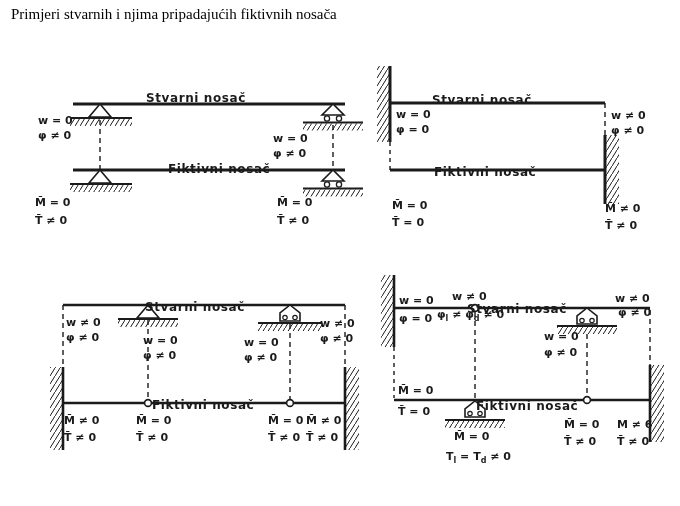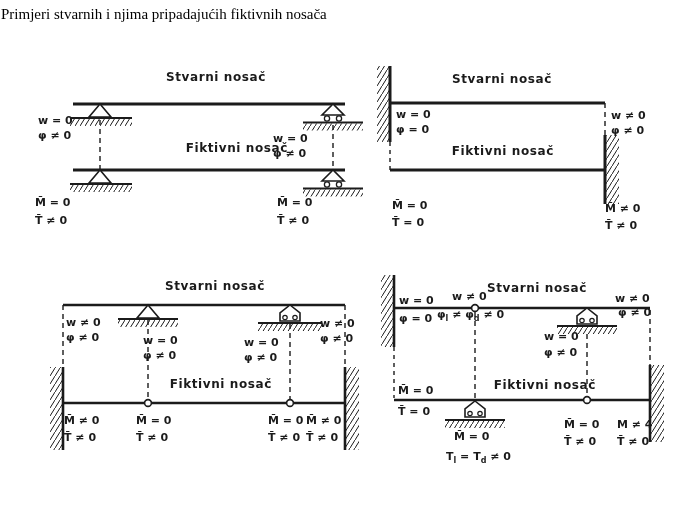--- a/index.html
+++ b/index.html
@@ -1,22 +1,22 @@
 <!DOCTYPE html>
 <html><head>
 <meta charset="utf-8">
 <style>
   html,body{margin:0;padding:0;background:#fff;}
   .page{position:relative;width:680px;height:506px;background:#ffffff;overflow:hidden;
         font-family:"DejaVu Sans",sans-serif;color:#1b1b1b;}
-  .title{position:absolute;left:1px;top:6px;font:15px "Liberation Serif",serif;color:#000;white-space:nowrap;}
+  .title{position:absolute;left:11px;top:6px;font:15px "Liberation Serif",serif;color:#000;white-space:nowrap;}
   .quad{position:absolute;}
   .quad svg{position:absolute;left:0;top:0;}
   .cap{position:absolute;font:bold 12px "DejaVu Sans",sans-serif;letter-spacing:.6px;
-       text-align:right;white-space:nowrap;}
+       text-align:left;white-space:nowrap;margin-top:21px;}
   .lbl{position:absolute;font:bold 11px "DejaVu Sans",sans-serif;white-space:nowrap;}
   sub.sb{font-size:8px;line-height:0;}
   .stroke{stroke:#1b1b1b;}
 </style>
 </head>
 <body>
 
 <div class="page">
 
   <div class="title">Primjeri stvarnih i njima pripadajućih fiktivnih nosača</div>
@@ -232,17 +232,17 @@
     <div class="lbl" style="left:172px;top:58px">w = 0</div>
     <div class="lbl" style="left:172px;top:74px">φ ≠ 0</div>
     <div class="lbl" style="left:243px;top:20px">w ≠ 0</div>
     <div class="lbl" style="left:246px;top:34px">φ ≠ 0</div>
     <div class="lbl" style="left:26px;top:112px">M̄ = 0</div>
     <div class="lbl" style="left:26px;top:133px">T̄ = 0</div>
     <div class="lbl" style="left:82px;top:158px">M̄ = 0</div>
     <div class="lbl" style="left:74px;top:178px"><span>T</span><sub class="sb">l</sub><span> = T</span><sub class="sb">d</sub><span> ≠ 0</span></div>
     <div class="lbl" style="left:192px;top:146px">M̄ = 0</div>
     <div class="lbl" style="left:192px;top:163px">T̄ ≠ 0</div>
-    <div class="lbl" style="left:245px;top:146px">M ≠ 4</div>
+    <div class="lbl" style="left:245px;top:146px">M ≠ 6</div>
     <div class="lbl" style="left:245px;top:163px">T̄ ≠ 0</div>
   </div>
 
 </div>
 
 </body></html>

